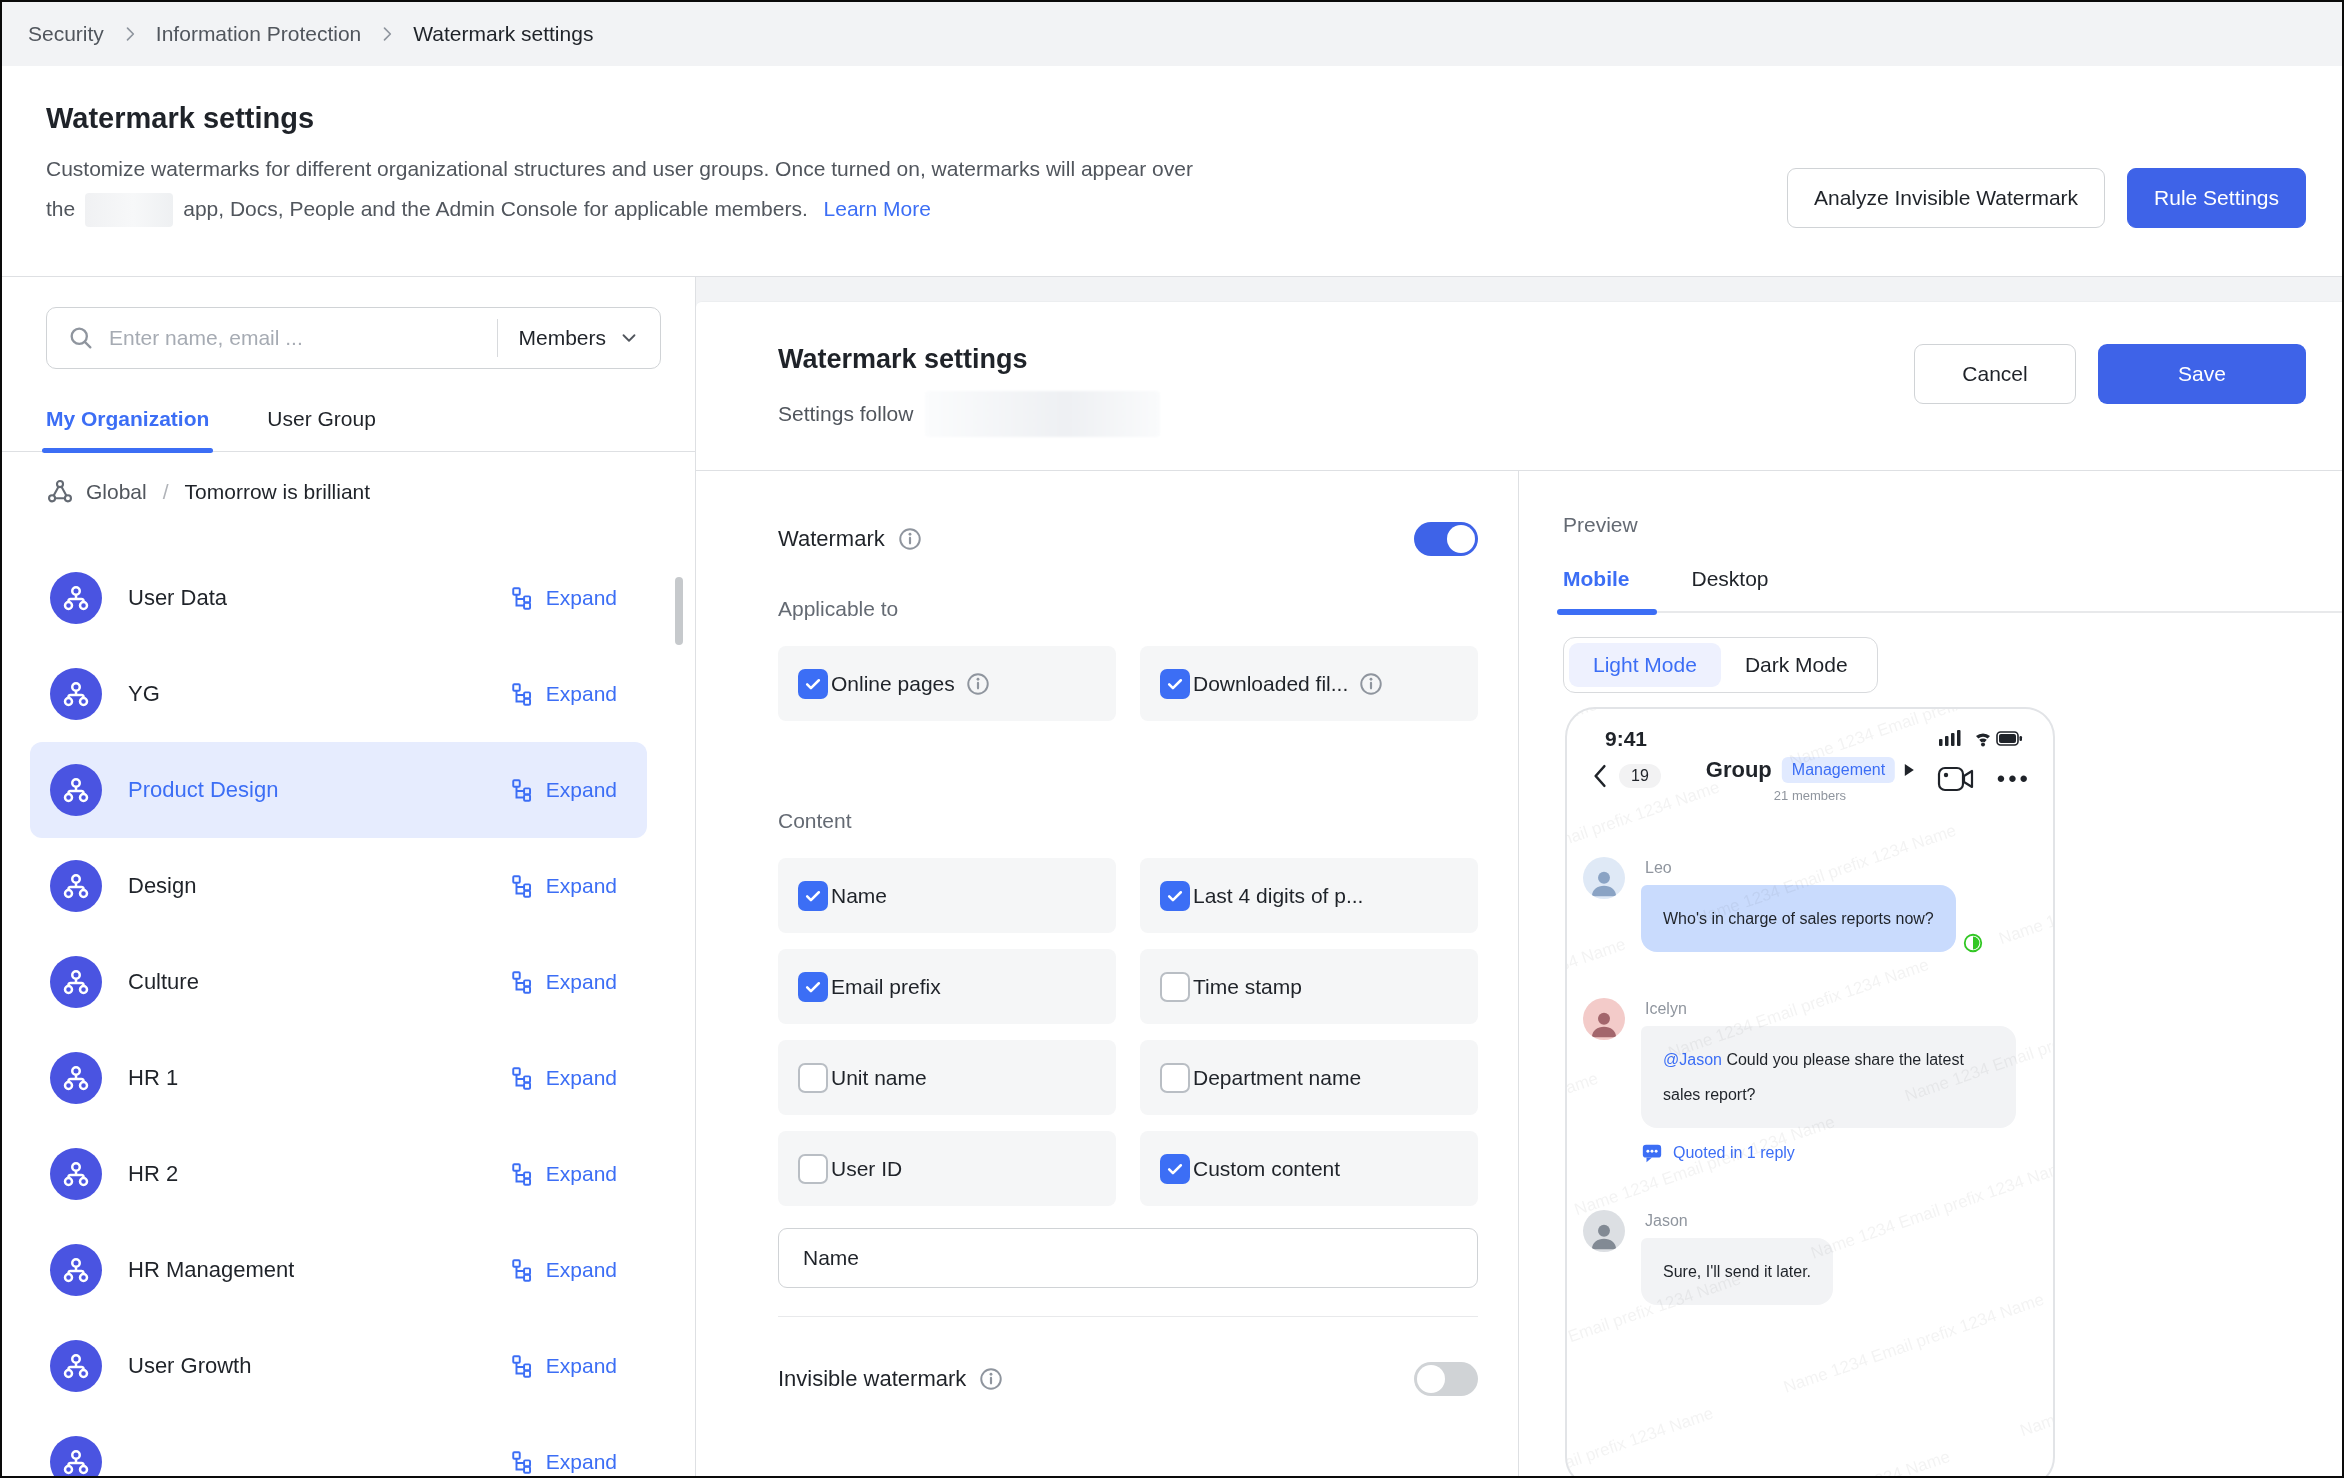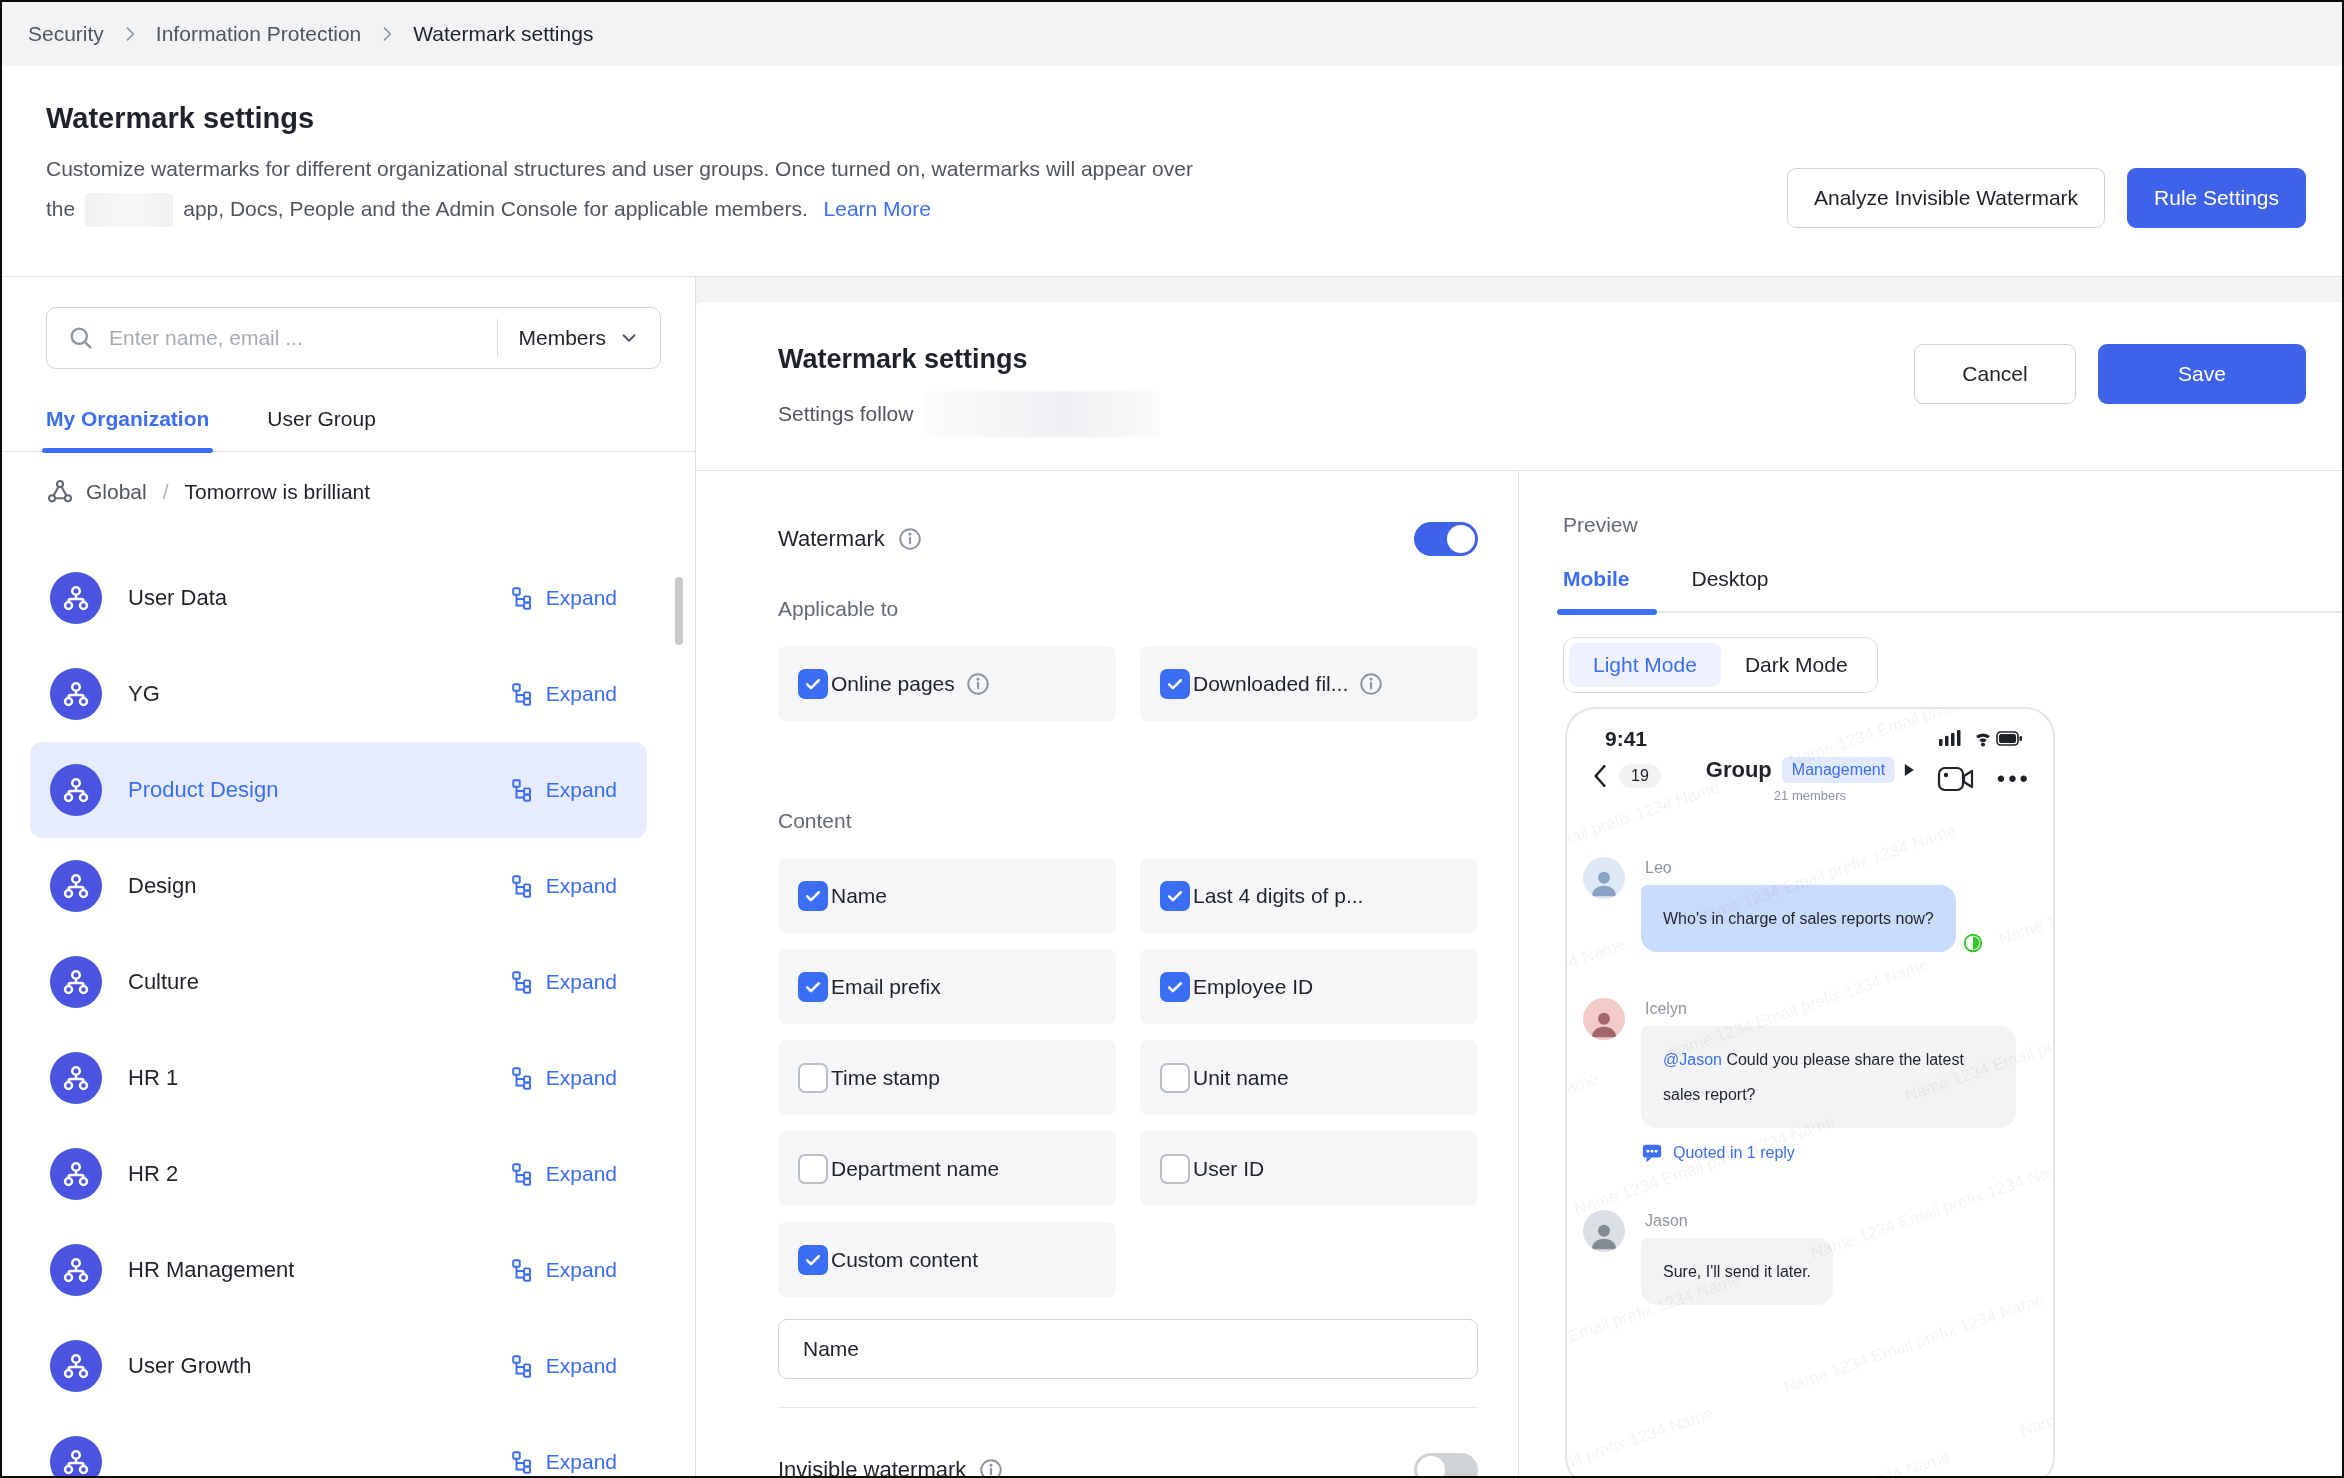--- a/index.html
+++ b/index.html
@@ -516,29 +516,20 @@
   <label class="check-card checked">
     <span class="cb">
       <svg width="20" height="20" viewBox="0 0 24 24" fill="none">
                       <path d="M5 12.5 l4.5 4.5 L19 7.5" stroke="#fff" stroke-width="3" stroke-linecap="round" stroke-linejoin="round"></path>
                     </svg>
     </span>
     <span class="cb-label">Email prefix</span>
 
   </label>
 
-  <label class="check-card checked">
-    <span class="cb">
-      <svg width="20" height="20" viewBox="0 0 24 24" fill="none">
-                      <path d="M5 12.5 l4.5 4.5 L19 7.5" stroke="#fff" stroke-width="3" stroke-linecap="round" stroke-linejoin="round"></path>
-                    </svg>
-    </span>
-    <span class="cb-label">Employee ID</span>
-
-  </label>
 
   <label class="check-card unchecked">
     <span class="cb">
       
     </span>
     <span class="cb-label">Time stamp</span>
 
   </label>
 
   <label class="check-card unchecked">

